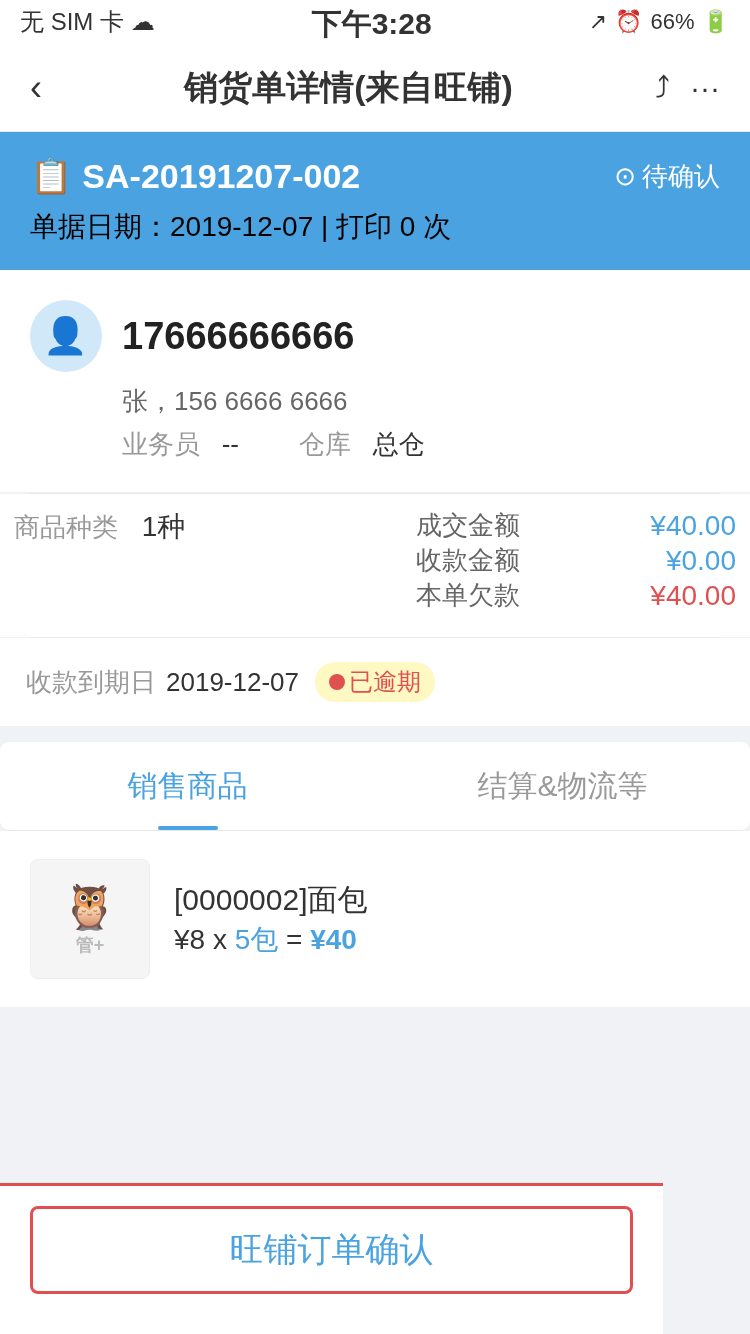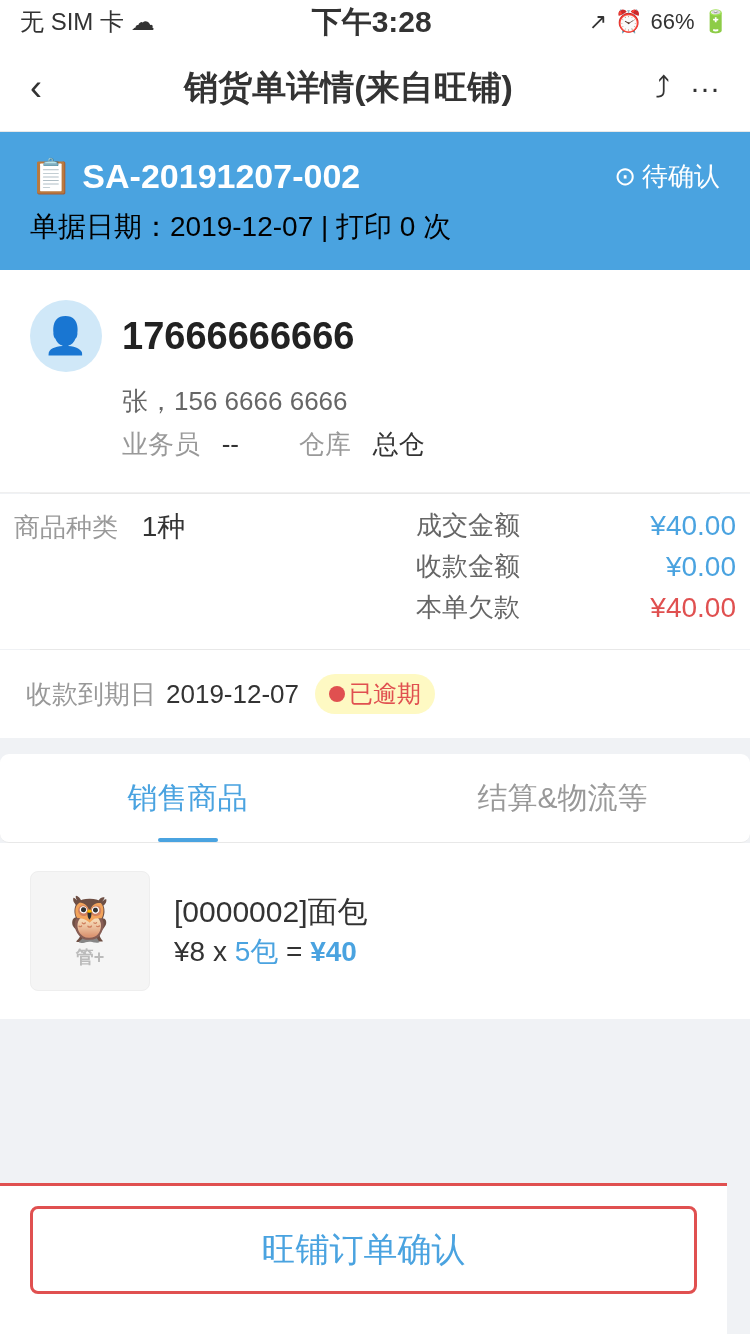--- a/index.html
+++ b/index.html
@@ -13,23 +13,22 @@
       color: #333;
       position: relative;
     }
 
     
     .status-bar {
       width: 750px;
       height: 44px;
       background: #fff;
       display: flex;
-      align-items: center;
       justify-content: space-between;
-      padding: 13px 20px;
+      padding: 4px 20px;
       font-size: 24px;
       font-weight: 500;
     }
     .status-left { display: flex; align-items: center; gap: 10px; }
     .status-center { font-size: 30px; font-weight: 600; }
     .status-right { display: flex; align-items: center; gap: 8px; font-size: 22px; }
 
     
     .nav-bar {
       width: 750px;
@@ -163,21 +162,20 @@
       display: flex;
       justify-content: space-between;
       align-items: flex-start;
       margin-bottom: 10px;
     }
     .summary-label { color: #999; font-size: 26px; }
     .summary-right {
       display: flex;
       flex-direction: column;
       align-items: flex-end;
-      gap: 6px;
     }
     .summary-item {
       display: flex;
       justify-content: space-between;
       align-items: center;
       width: 320px;
     }
     .summary-item-label {
       font-size: 26px;
       color: #666;
@@ -303,21 +301,21 @@
     .empty-area {
       background: #f0f2f5;
       height: 260px;
     }
 
     
     .bottom-bar {
       position: fixed;
       bottom: 0;
       left: 0;
-      width: 727px;
+      width: 663px;
       background: #fff;
       padding: 20px 30px 40px;
       border-top: 3px solid #e05050;
     }
     .confirm-btn {
       width: 100%;
       height: 88px;
       border: 3px solid #e05050;
       border-radius: 8px;
       background: #fff;

